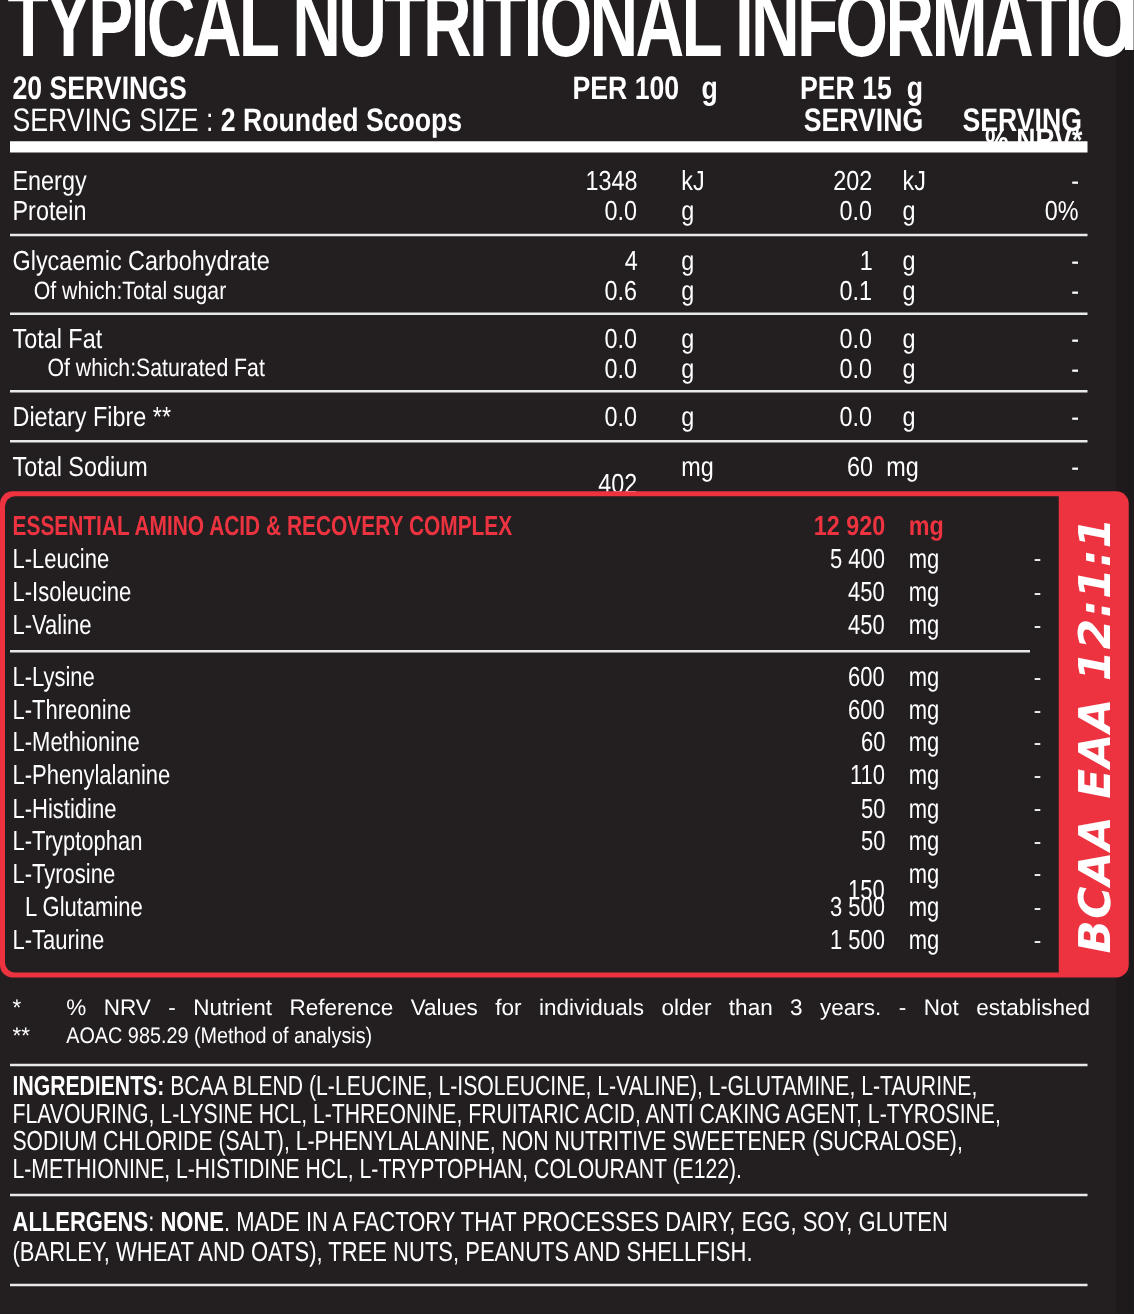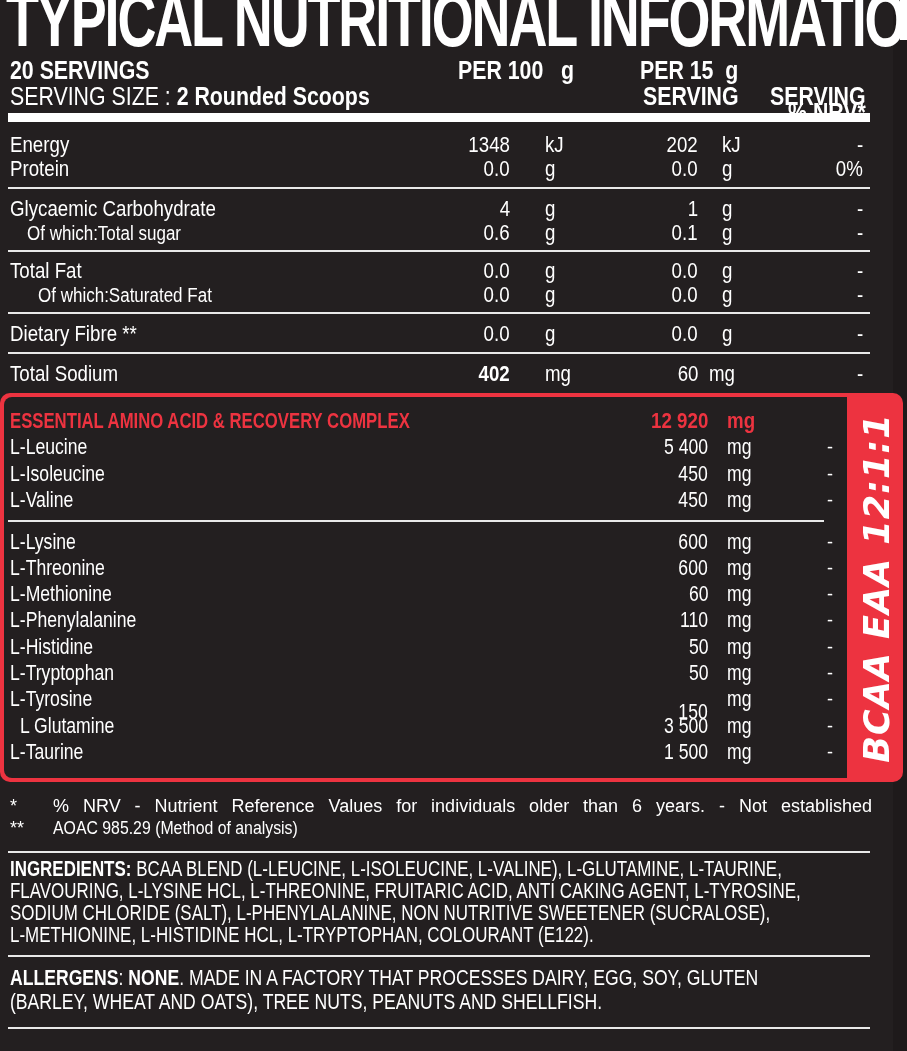--- a/index.html
+++ b/index.html
@@ -132,21 +132,21 @@
     <div class="row r" style="left:600px; width:98px; top:283px;"><span class="num">0.0</span></div>
     <div class="row" style="left:722px; top:283px;"><span class="lbl">g</span></div>
     <div class="row r" style="left:760px; width:103px; top:283px;"><span class="num">-</span></div>
     <div class="row" style="left:10px; top:322px; "><span class="lbl">Dietary Fibre **</span></div>
     <div class="row r" style="left:400px; width:110px; top:322px;"><span class="num">0.0</span></div>
     <div class="row" style="left:545px; top:322px;"><span class="lbl">g</span></div>
     <div class="row r" style="left:600px; width:98px; top:322px;"><span class="num">0.0</span></div>
     <div class="row" style="left:722px; top:322px;"><span class="lbl">g</span></div>
     <div class="row r" style="left:760px; width:103px; top:322px;"><span class="num">-</span></div>
     <div class="row" style="left:10px; top:362px; "><span class="lbl">Total Sodium</span></div>
-    <div class="row r" style="left:400px; width:110px; top:362px;font-weight:bold;"><span class="num">402</span></div>
+    <div class="row r" style="left:400px; width:110px; top:375px;"><span class="num">402</span></div>
     <div class="row" style="left:545px; top:362px;"><span class="lbl">mg</span></div>
     <div class="row r" style="left:600px; width:98px; top:362px;"><span class="num">60</span></div>
     <div class="row" style="left:709px; top:362px;"><span class="lbl">mg</span></div>
     <div class="row r" style="left:760px; width:103px; top:362px;"><span class="num">-</span></div>
   </div>
 
 <div class="rule" style="top:187px; width:862px;"></div>
 <div class="rule" style="top:250px; width:862px;"></div>
 <div class="rule" style="top:312px; width:862px;"></div>
 <div class="rule" style="top:352px; width:862px;"></div>
@@ -214,21 +214,21 @@
     <div class="row" style="left:827px; top:714px; font-size:18px;"><span class="lbl" style="transform: scaleX(1);">-</span></div>
     <div class="row" style="left:10px; top:740px;"><span class="lbl" style="transform: scaleX(0.8);">L-Taurine</span></div>
     <div class="row r" style="left:560px; width:148px; top:740px;"><span class="num" style="transform: scaleX(0.8);">1 500</span></div>
     <div class="row" style="left:727px; top:740px;"><span class="lbl" style="transform: scaleX(0.8);">mg</span></div>
     <div class="row" style="left:827px; top:740px; font-size:18px;"><span class="lbl" style="transform: scaleX(1);">-</span></div>
   </div>
 <div class="eaa-rule"></div>
 
 <div class="foot" style="left:10px; top:796px;">*</div>
 <div class="foot" style="left:53px; top:796px; width:819px; text-align:justify; text-align-last:justify;">
-  <span>% NRV - Nutrient Reference Values for individuals older than 6 years.</span> <span>- Not established</span>
+  <span>% NRV - Nutrient Reference Values for individuals older than 3 years.</span> <span>- Not established</span>
 </div>
 <div class="foot" style="left:10px; top:818px;">**</div>
 <div class="foot" style="left:53px; top:818px;">
   <span class="lbl" style="transform:scaleX(0.88);">AOAC 985.29 (Method of analysis)</span>
 </div>
 
 <div class="rule" style="top:851px; width:862px;"></div>
 
 <div class="ing">
   <span class="ing-line"><b>INGREDIENTS:</b><span> BCAA BLEND (L-LEUCINE, L-ISOLEUCINE, L-VALINE), L-GLUTAMINE, L-TAURINE,</span></span>

